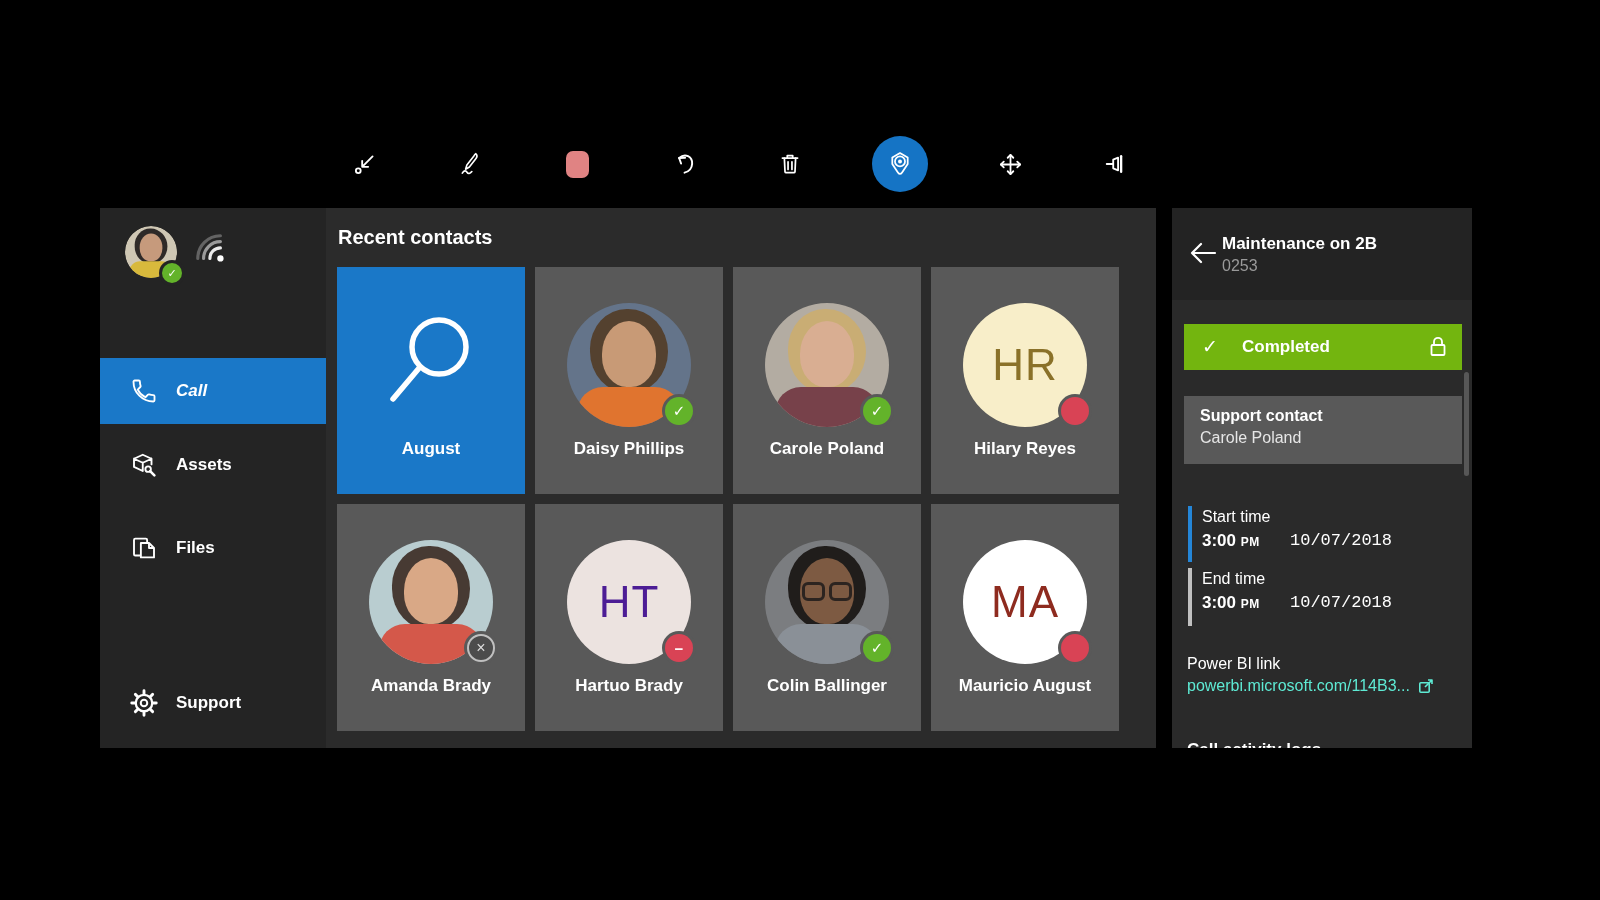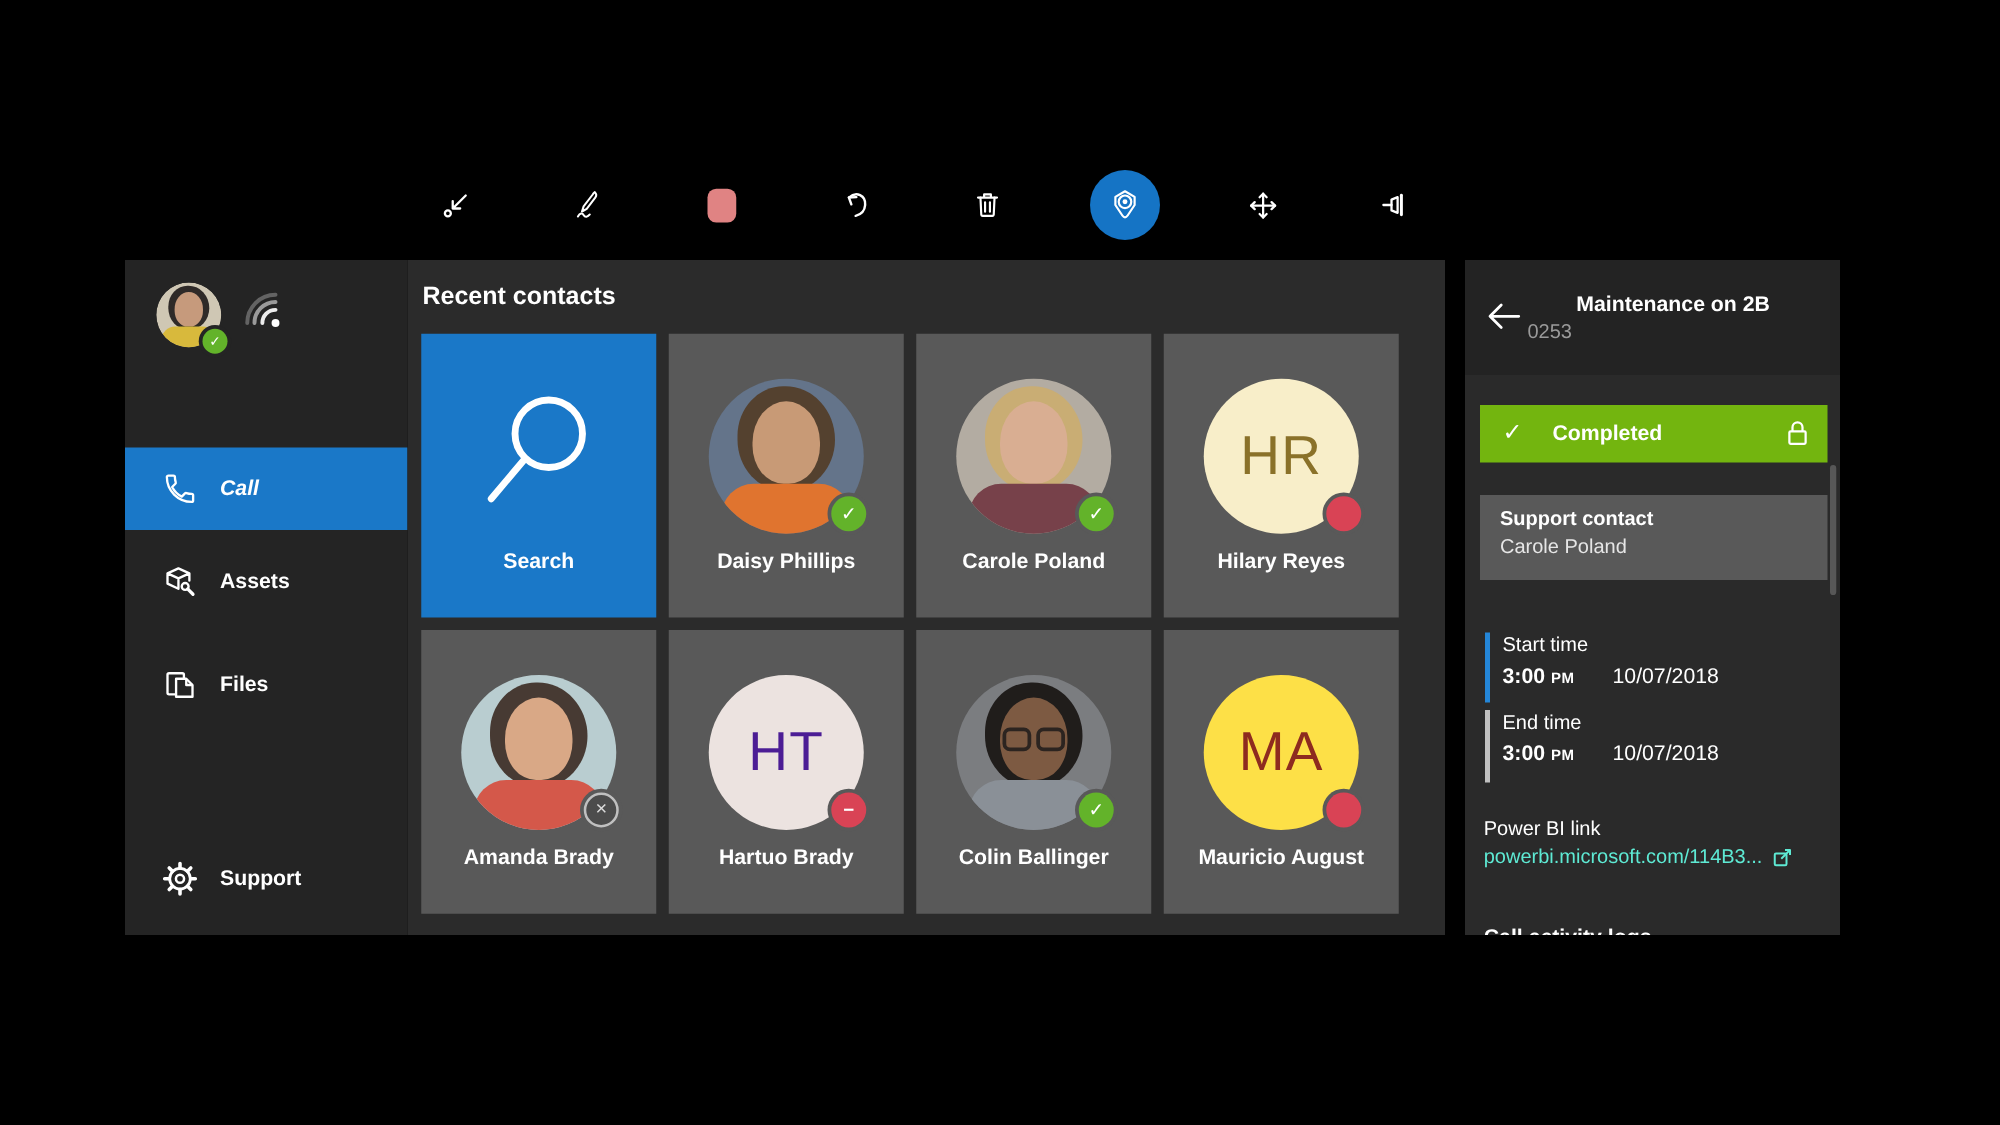--- a/index.html
+++ b/index.html
@@ -53,37 +53,37 @@
          font-size:15px;font-weight:700;color:#fff;box-sizing:border-box;}
   .badge--x{background:#4c4c4c;border:2px solid #c0c0c0;color:#dcdcdc;font-size:16px;font-weight:400;}
   .badge--user{width:20px;height:20px;right:-1px;bottom:-1px;font-size:11px;box-shadow:0 0 0 3px #242424;}
 
   
   .detail{position:absolute;left:1172px;top:208px;width:300px;height:540px;
           background:#2a2a2a;overflow:hidden;}
   .d-header{position:absolute;top:0;left:0;right:0;height:92px;background:#232323;}
   .back-btn{position:absolute;left:16px;top:32px;width:30px;height:26px;background:none;border:none;
             cursor:pointer;padding:0;}
-  .d-title{position:absolute;left:50px;top:26px;font-size:17px;font-weight:700;margin-left:39px;}
+  .d-title{position:absolute;left:50px;top:26px;font-size:17px;font-weight:700;}
   .d-sub{position:absolute;left:50px;top:49px;font-size:16px;color:#9a9a9a;}
   .banner{position:absolute;left:12px;top:116px;width:278px;height:46px;cursor:pointer;}
   .banner .chk{position:absolute;left:18px;top:11px;font-size:19px;font-weight:700;}
   .banner .lbl{position:absolute;left:58px;top:13px;font-size:17px;font-weight:700;}
   .banner .lock{position:absolute;right:14px;top:11px;}
   .support{position:absolute;left:12px;top:188px;width:278px;height:68px;background:#595959;
            box-sizing:border-box;padding:11px 0 0 16px;cursor:pointer;}
   .support .h{font-size:16px;font-weight:700;}
   .support .v{font-size:16px;color:#e6e6e6;margin-top:4px;}
   .t-bar{position:absolute;left:16px;width:4px;}
   .t-bar--start{top:298px;height:56px;}
   .t-bar--end{top:360px;height:58px;}
   .t-label{position:absolute;left:30px;font-size:16px;}
   .t-row{position:absolute;left:30px;font-size:17px;font-weight:700;}
   .t-row .mer{font-size:12px;font-weight:700;letter-spacing:.5px;}
-  .t-row .date{position:absolute;left:88px;top:0;font-weight:400;white-space:nowrap;}
+  .t-row .date{position:absolute;left:88px;top:0;font-weight:400;white-space:nowrap;font-family:Liberation Mono, monospace;}
   .pb-label{position:absolute;left:15px;top:447px;font-size:16px;}
   .pb-link{position:absolute;left:15px;top:469px;font-size:16px;display:flex;align-items:center;
            gap:8px;cursor:pointer;text-decoration:none;}
   .d-footer{position:absolute;left:15px;top:532px;font-size:17px;font-weight:700;white-space:nowrap;}
   .thumb{position:absolute;right:3px;top:164px;width:5px;height:104px;background:#575757;border-radius:3px;}
 </style>
 </head>
 <body>
 
 <div class="stage">
@@ -224,21 +224,21 @@
     <div class="heading">Recent contacts</div>
     <div class="grid">
 
       <div class="tile" style="background: rgb(26, 120, 200);">
         <span class="search-glyph">
           <svg width="108" height="118" viewBox="0 0 108 118" fill="none" stroke="#fff" stroke-width="5.5" stroke-linecap="round">
             <circle cx="62" cy="42" r="27"></circle>
             <path d="M43 62 L16 94"></path>
           </svg>
         </span>
-        <div class="name">Search</div>
+        <div class="name">August</div>
       </div>
 
       <div class="tile">
         <div class="avatar-wrap">
           <div class="pa" style="background: rgb(100, 116, 138);">
             <div class="pa-hair" style="background: rgb(84, 65, 47);"></div>
             <div class="pa-face" style="background: rgb(200, 154, 118);"></div>
             <div class="pa-shirt" style="background: rgb(224, 116, 47);"></div>
           </div>
           <span class="badge" style="background: rgb(99, 179, 42);">✓</span>
@@ -297,21 +297,21 @@
             </div>
             <div class="pa-shirt" style="background: rgb(138, 144, 151);"></div>
           </div>
           <span class="badge" style="background: rgb(99, 179, 42);">✓</span>
         </div>
         <div class="name">Colin Ballinger</div>
       </div>
 
       <div class="tile">
         <div class="avatar-wrap">
-          <div class="ini" style="background: #fde047; color: rgb(142, 43, 31);">MA</div>
+          <div class="ini" style="background: #ffffff; color: rgb(142, 43, 31);">MA</div>
           <span class="badge" style="background: rgb(217, 67, 85);"></span>
         </div>
         <div class="name">Mauricio August</div>
       </div>
 
     </div>
   </section>
 
   <section class="detail">
     <div class="d-header">

